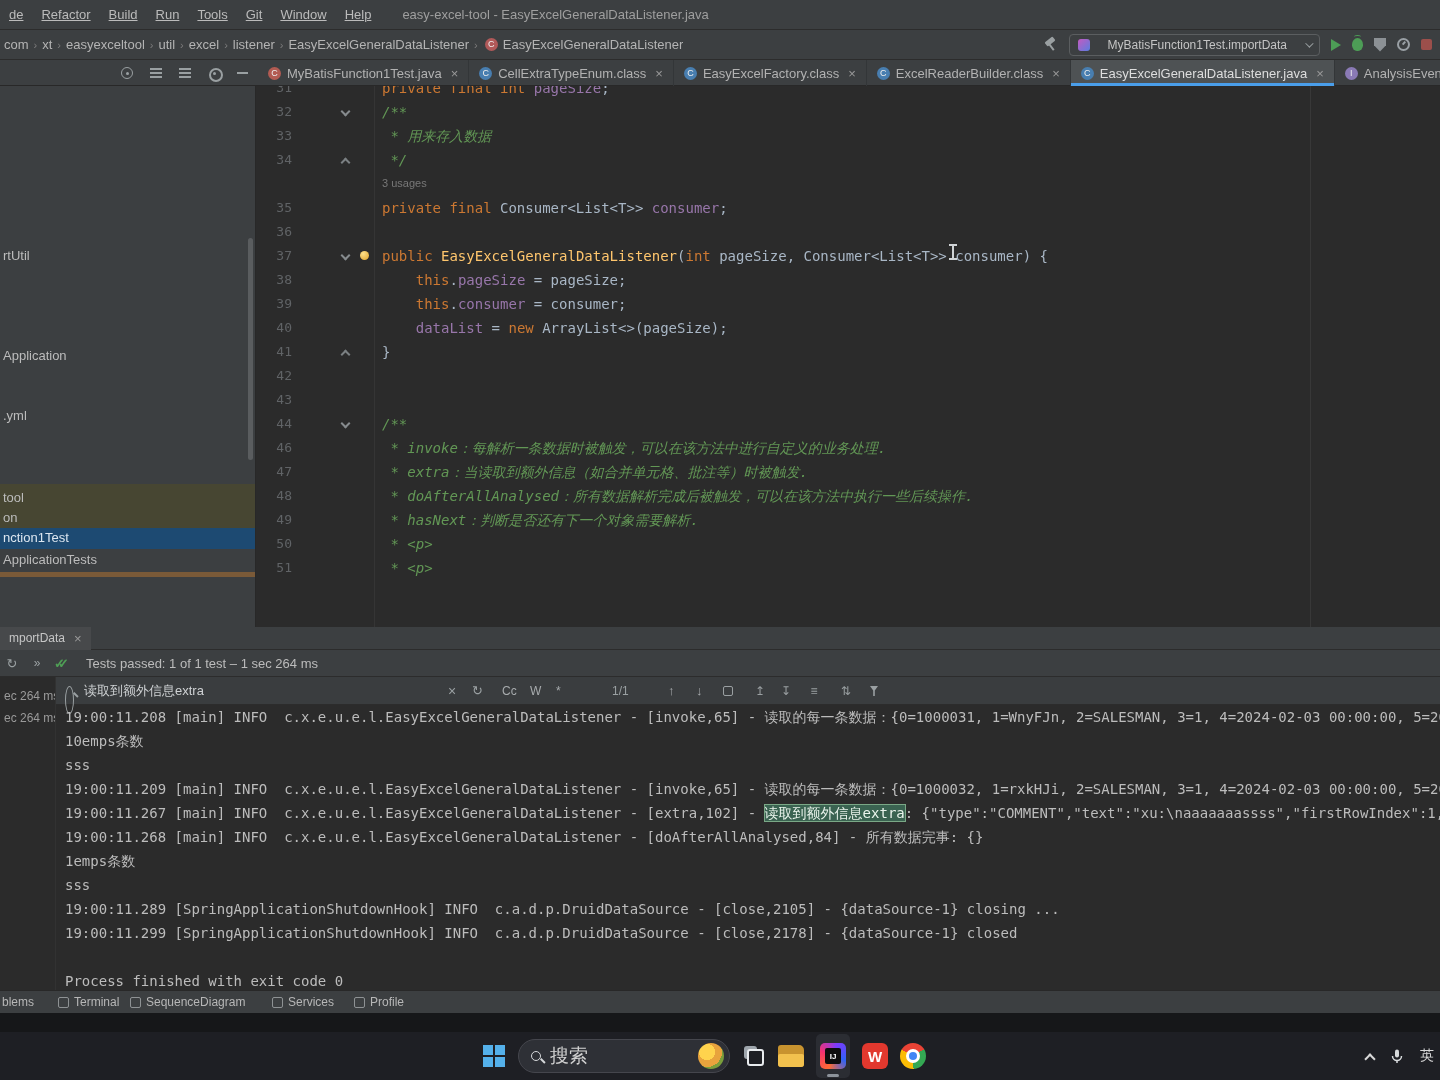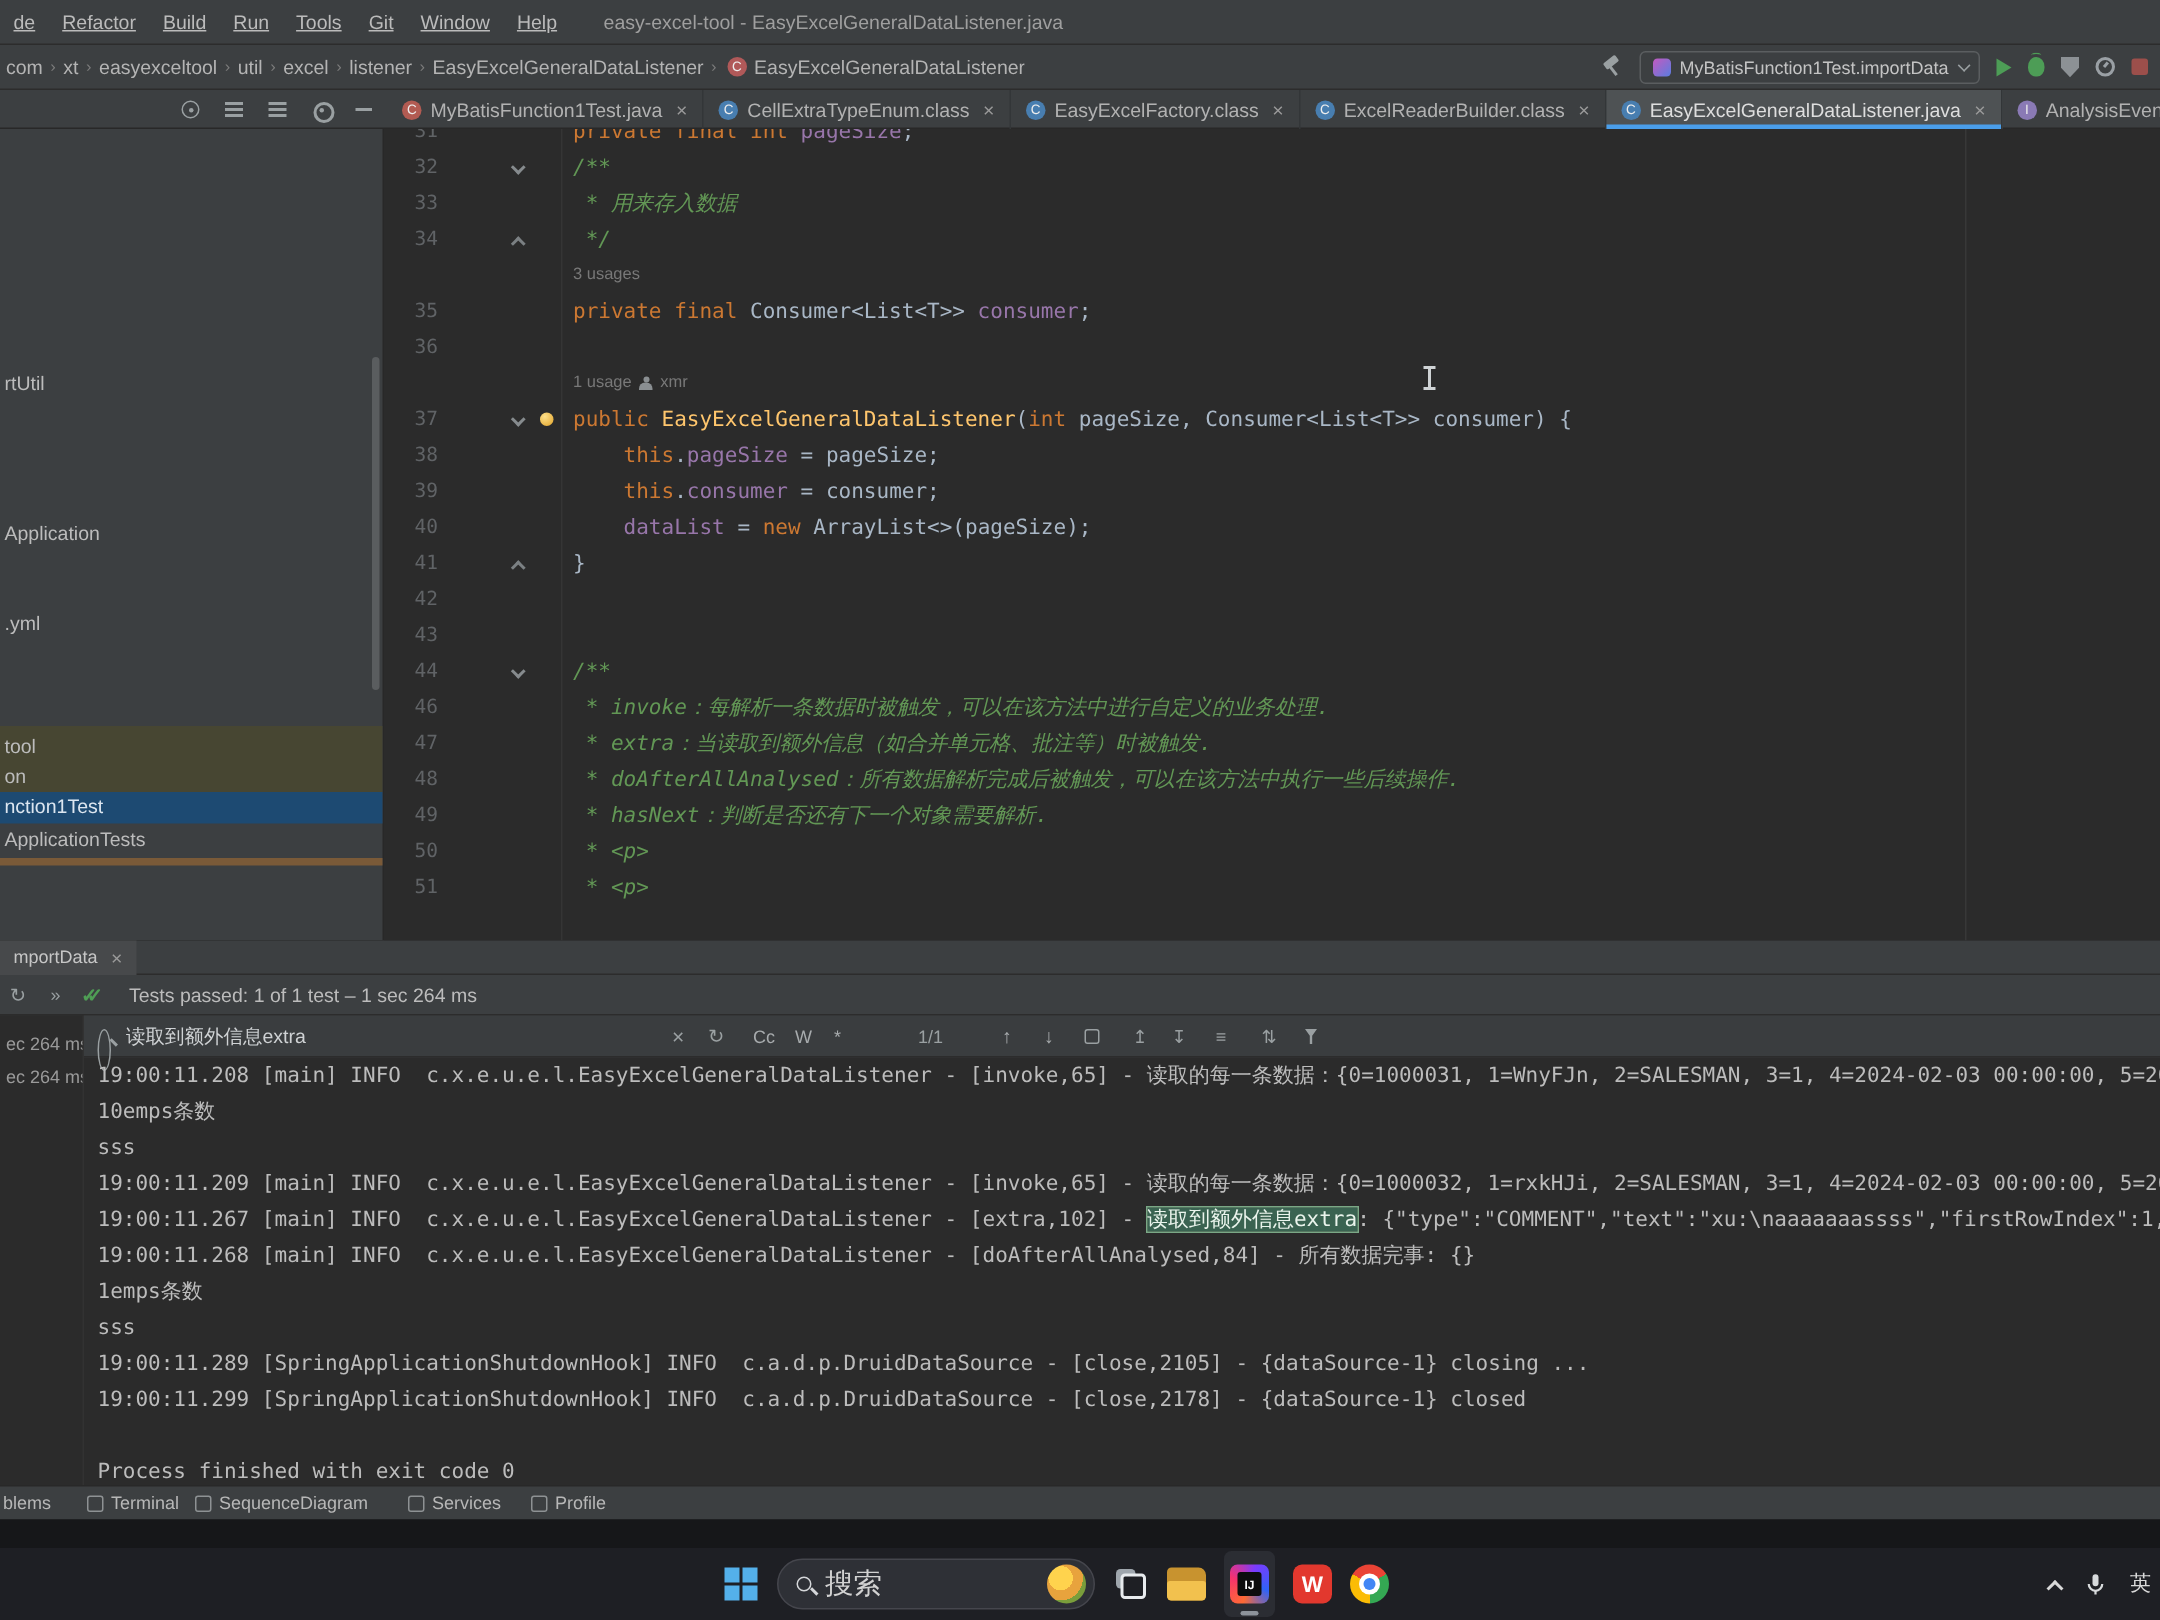--- a/index.html
+++ b/index.html
@@ -15,21 +15,21 @@
 
   
   #nav-bar{position:absolute;left:0;top:30px;width:1440px;height:30px;background:#3c3f41;border-bottom:1px solid #2c2c2c;display:flex;align-items:center;padding:0 8px 0 4px;}
   .crumb{color:#b4b4b4;white-space:nowrap;}
   .crumb-sep{color:#7c7c7c;margin:0 5px;font-size:11px;}
   .crumb-class-icon{width:13px;height:13px;border-radius:50%;background:#b05959;color:#eee;font-size:9px;line-height:13px;text-align:center;display:inline-block;margin:0 5px 0 2px;flex:none;}
   #nav-right{margin-left:auto;display:flex;align-items:center;gap:11px;}
   .hammer-icon{position:relative;width:15px;height:15px;}
   .hammer-icon::before{content:"";position:absolute;left:2px;top:2px;width:10px;height:5px;background:#9aa0a2;border-radius:1px;transform:rotate(-38deg);}
   .hammer-icon::after{content:"";position:absolute;left:7px;top:5px;width:2px;height:9px;background:#9aa0a2;transform:rotate(-38deg);}
-  #run-config{display:flex;align-items:center;gap:6px;height:22px;padding:0 8px;border:1px solid #5b5e60;border-radius:4px;background:#3c3f41;font-size:12px;color:#c4c4c4;max-width:262px;white-space:nowrap;}
+  #run-config{display:flex;align-items:center;gap:18px;height:22px;padding:0 8px;border:1px solid #5b5e60;border-radius:4px;background:#3c3f41;font-size:12px;color:#c4c4c4;max-width:262px;white-space:nowrap;}
   .cfgicon{width:12px;height:12px;border-radius:3px;background:linear-gradient(135deg,#c45ac0,#5a7de0);flex:none;}
   .cfg-chevron{width:6px;height:6px;border-right:1.5px solid #9aa0a2;border-bottom:1.5px solid #9aa0a2;transform:rotate(45deg) translateY(-2px);flex:none;}
   .run-icon{width:0;height:0;border-left:10px solid #4d9d56;border-top:6px solid transparent;border-bottom:6px solid transparent;}
   .debug-icon{width:11px;height:13px;border-radius:50% 50% 45% 45%;background:#4d9d56;position:relative;}
   .debug-icon::before{content:"";position:absolute;left:2px;top:-3px;width:7px;height:3px;border-top:1.5px solid #4d9d56;border-radius:50%;}
   .coverage-icon{width:12px;height:14px;background:#9aa0a5;clip-path:polygon(0 0,100% 0,100% 55%,50% 100%,0 55%);opacity:.85;}
   .profiler-icon{width:13px;height:13px;border:2px solid #9aa0a5;border-radius:50%;position:relative;}
   .profiler-icon::after{content:"";position:absolute;left:4px;top:1px;width:1.5px;height:4px;background:#9aa0a5;transform:rotate(40deg);}
   .stop-icon{width:11px;height:11px;background:#9c4f4b;border-radius:2px;}
 
@@ -300,27 +300,20 @@
         </div>
         <div class="erow">
           <div class="lnum">35</div>
           <div class="codeline mono"><span class="tk-k">private final </span><span class="tk-p">Consumer&lt;List&lt;T&gt;&gt; </span><span class="tk-f">consumer</span><span class="tk-p">;</span></div>
         </div>
         <div class="erow">
           <div class="lnum">36</div>
           <div class="codeline mono"></div>
         </div>
         <div class="erow">
-          <div class="ehint">
-            <span>1 usage</span>
-            <span class="author-ico"></span>
-            <span>xmr</span>
-          </div>
-        </div>
-        <div class="erow">
           <div class="lnum">37</div>
           <div class="fold-down"></div>
           <div class="bulb"></div>
           <div class="codeline mono"><span class="tk-k">public </span><span class="tk-m">EasyExcelGeneralDataListener</span><span class="tk-p">(</span><span class="tk-k">int </span><span class="tk-pa">pageSize</span><span class="tk-p">, </span><span class="tk-p">Consumer&lt;List&lt;T&gt;&gt; </span><span class="tk-pa">consumer</span><span class="tk-p">) {</span></div>
         </div>
         <div class="erow">
           <div class="lnum">38</div>
           <div class="codeline mono"><span class="tk-p">    </span><span class="tk-k">this</span><span class="tk-p">.</span><span class="tk-f">pageSize</span><span class="tk-p"> = </span><span class="tk-pa">pageSize</span><span class="tk-p">;</span></div>
         </div>
         <div class="erow">

